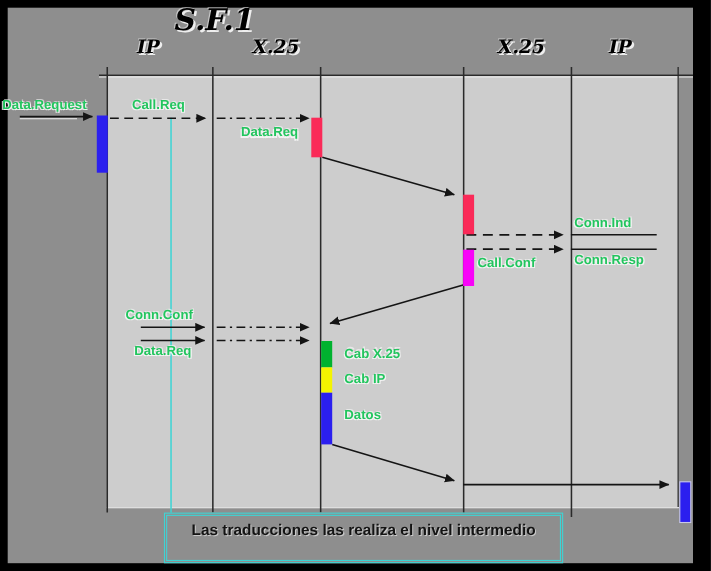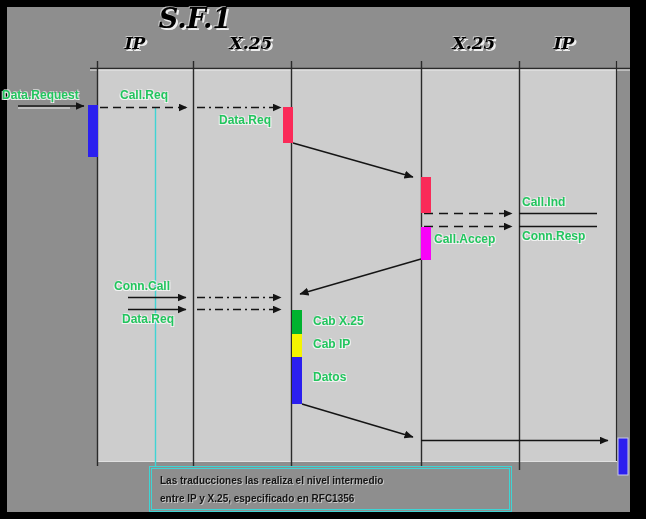--- a/index.html
+++ b/index.html
@@ -32,22 +32,23 @@
   .hdr.col { font-size:17px; top:33px; width:120px; }
 
   .note {
     position:absolute; left:149px; top:466px; width:363px; height:46px;
     border:1px solid #3fd4d4; background:#8e8e8e; padding:1px;
   }
   .note-in {
     width:100%; height:100%; border:1px solid #3fd4d4; padding:3px 8px 0 8px;
   }
   .note-line {
-    font-weight:bold; font-size:10px; color:#141414; line-height:18px; white-space:nowrap;
+    font-weight:bold; font-size:14px; color:#141414; line-height:18px; white-space:nowrap;
     text-shadow:1px 1px 0 #c9c9c9;
+    text-align:center;
   }
 </style>
 </head>
 <body>
 
 <div class="screen">
   <div class="inner"></div>
   <div class="panel"></div>
 
   <svg class="overlay" viewBox="0 0 646 519">
@@ -99,28 +100,27 @@
   <div class="hdr sf" style="left:135px;">S.F.1</div>
 
   <div class="hdr col" style="left:75px;">IP</div>
   <div class="hdr col" style="left:191px;">X.25</div>
   <div class="hdr col" style="left:414px;">X.25</div>
   <div class="hdr col" style="left:504px;">IP</div>
 
   <div class="lbl" style="left:2px;   top:88px;">Data.Request</div>
   <div class="lbl" style="left:120px; top:88px;">Call.Req</div>
   <div class="lbl" style="left:219px; top:113px;">Data.Req</div>
-  <div class="lbl" style="left:522px; top:195px;">Call.Ind</div>
+  <div class="lbl" style="left:522px; top:195px;">Conn.Ind</div>
   <div class="lbl" style="left:522px; top:229px;">Conn.Resp</div>
-  <div class="lbl" style="left:434px; top:232px;">Call.Accep</div>
-  <div class="lbl" style="left:114px; top:279px;">Conn.Call</div>
+  <div class="lbl" style="left:434px; top:232px;">Call.Conf</div>
+  <div class="lbl" style="left:114px; top:279px;">Conn.Conf</div>
   <div class="lbl" style="left:122px; top:312px;">Data.Req</div>
   <div class="lbl" style="left:313px; top:314px;">Cab X.25</div>
   <div class="lbl" style="left:313px; top:337px;">Cab IP</div>
   <div class="lbl" style="left:313px; top:370px;">Datos</div>
 
   <div class="note">
     <div class="note-in">
       <div class="note-line">Las traducciones las realiza el nivel intermedio</div>
-      <div class="note-line">entre IP y X.25, especificado en RFC1356</div>
     </div>
   </div>
 </div>
 
 </body></html>

